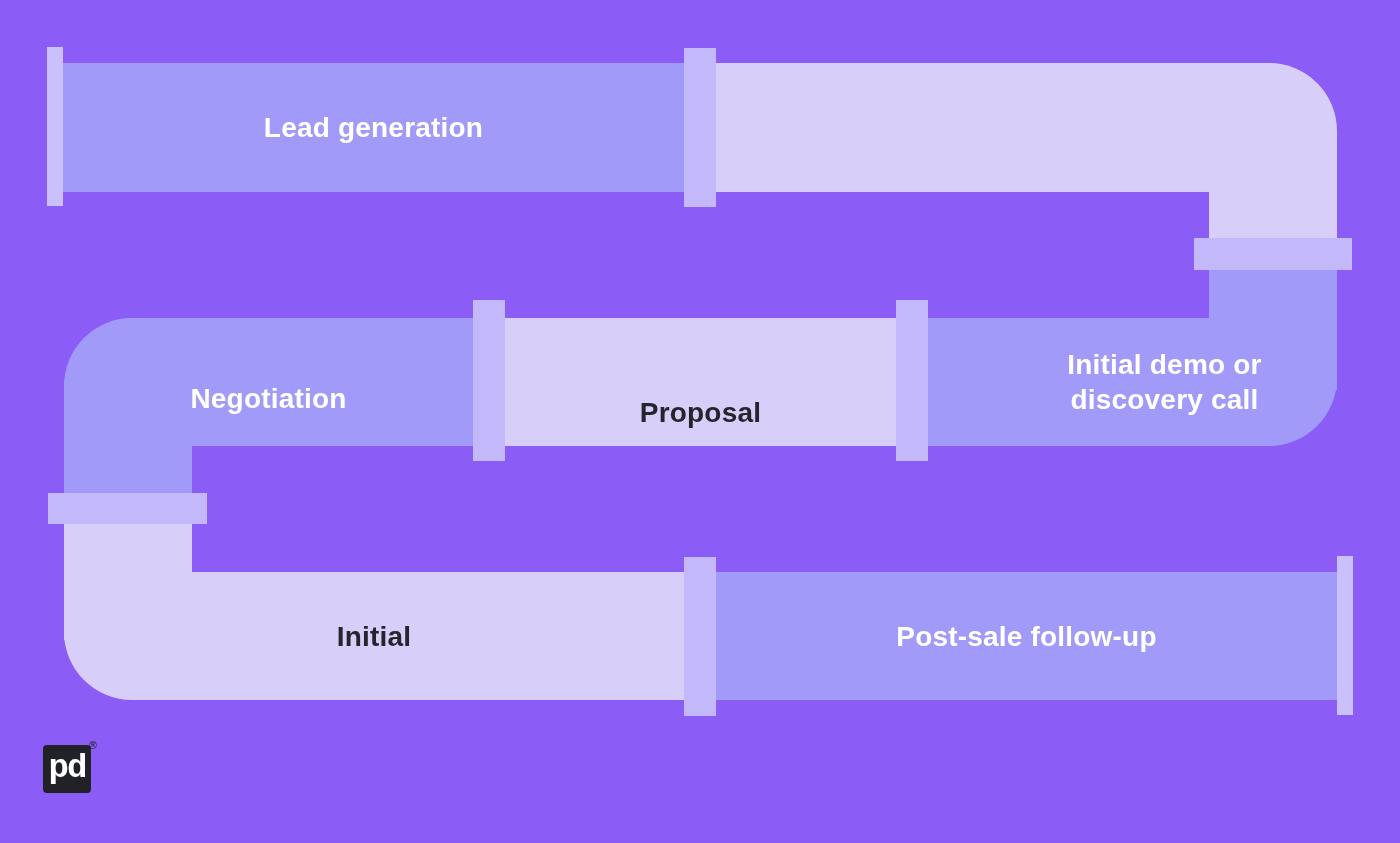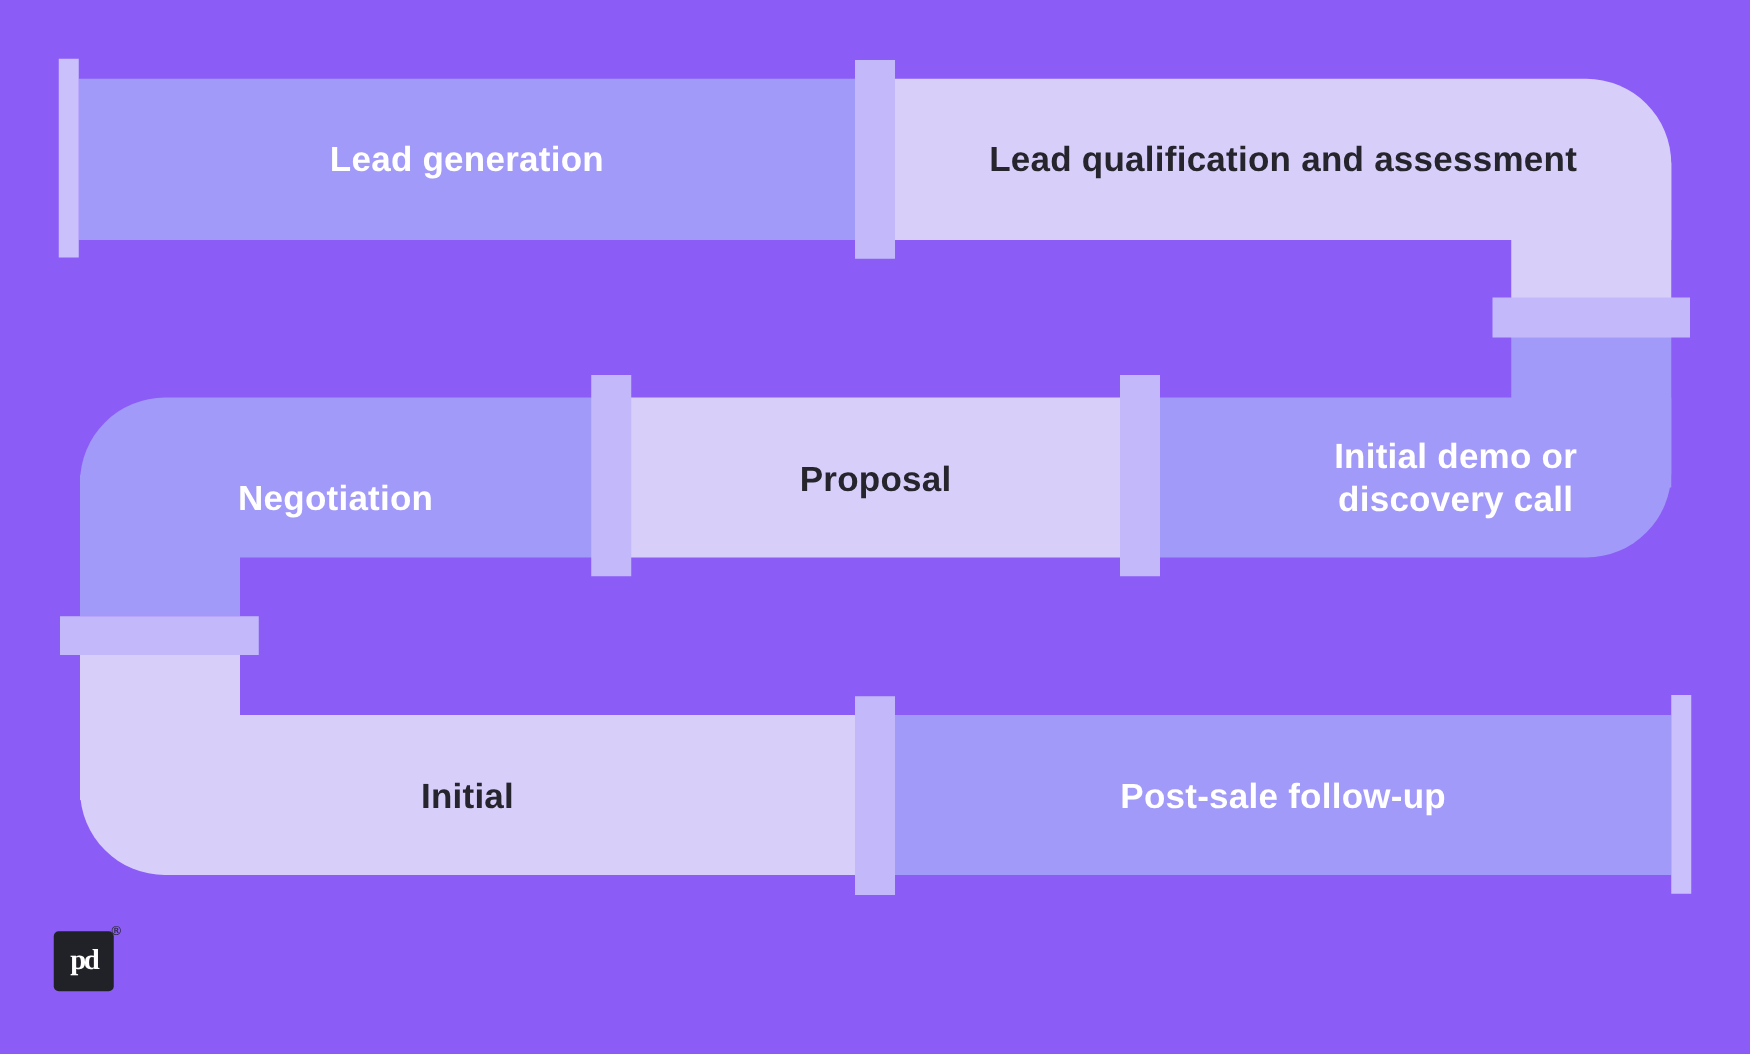--- a/index.html
+++ b/index.html
@@ -23,22 +23,22 @@
     white-space:pre-line;line-height:1.25;pointer-events:none;
   }
   .on-solid{color:var(--text-on-solid);}
   .on-light{color:var(--ink);}
   .logo{position:absolute;left:43px;top:745px;width:48px;height:48px;z-index:8;}
   .logo-box{
     width:48px;height:48px;border-radius:4px;background:var(--logo-bg);
     display:flex;align-items:center;justify-content:center;
   }
   .logo-monogram{
-    color:var(--logo-fg);font-weight:700;font-size:23px;letter-spacing:-2px;
-    font-family:Liberation Serif, serif;transform:translateY(-1px);
+    color:var(--logo-fg);font-weight:700;font-size:34px;letter-spacing:-2px;
+    font-family:Liberation Mono, monospace;transform:translateY(-1px);
   }
   .logo-r{
     position:absolute;right:-7px;top:-5px;font-size:10px;color:var(--logo-bg);
     font-family:"DejaVu Sans",sans-serif;
   }
 </style>
 </head>
 <body>
 
 <div id="canvas">
@@ -63,24 +63,23 @@
 
   <div class="connector" style="left:684px;top:48px;width:32px;height:159px"></div>
   <div class="connector" style="left:473px;top:300px;width:32px;height:161px"></div>
   <div class="connector" style="left:896px;top:300px;width:32px;height:161px"></div>
   <div class="connector" style="left:684px;top:557px;width:32px;height:159px"></div>
 
   <div class="cap" style="left:47px;top:47px;width:16px;height:159px"></div>
   <div class="cap" style="left:1337px;top:556px;width:16px;height:159px"></div>
 
   <div class="label on-solid" style="left:63px;top:63px;width:621px;height:129px">Lead generation</div>
-  <div class="label on-light" style="left:716px;top:63px;width:621px;height:129px">Lead qualification and assessment</div>
   <div class="label on-solid" style="left:960px;top:318px;width:409px;height:128px">Initial demo or
 discovery call</div>
-  <div class="label on-light" style="left:505px;top:301px;width:391px;height:164px">Proposal</div>
+  <div class="label on-light" style="left:505px;top:330px;width:391px;height:164px">Proposal</div>
   <div class="label on-solid" style="left:64px;top:334px;width:409px;height:128px">Negotiation</div>
   <div class="label on-light" style="left:64px;top:572px;width:620px;height:128px">Initial</div>
   <div class="label on-solid" style="left:716px;top:572px;width:621px;height:128px">Post-sale follow-up</div>
 
   <div class="logo">
     <div class="logo-box">
       <span class="logo-monogram">pd</span>
     </div>
     <span class="logo-r">®</span>
   </div>

